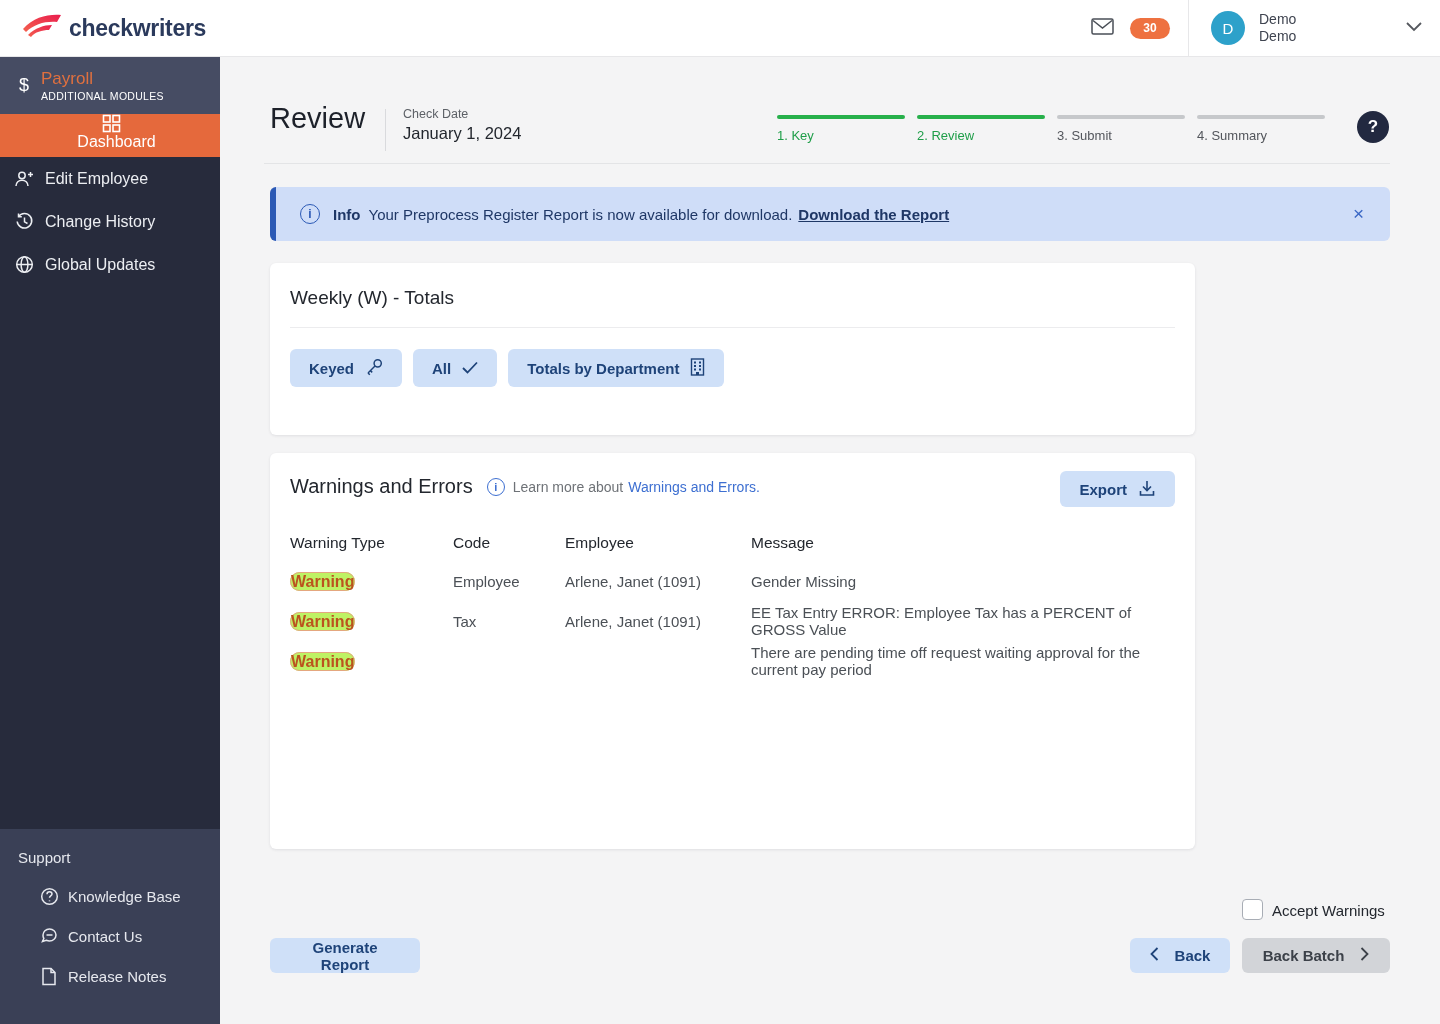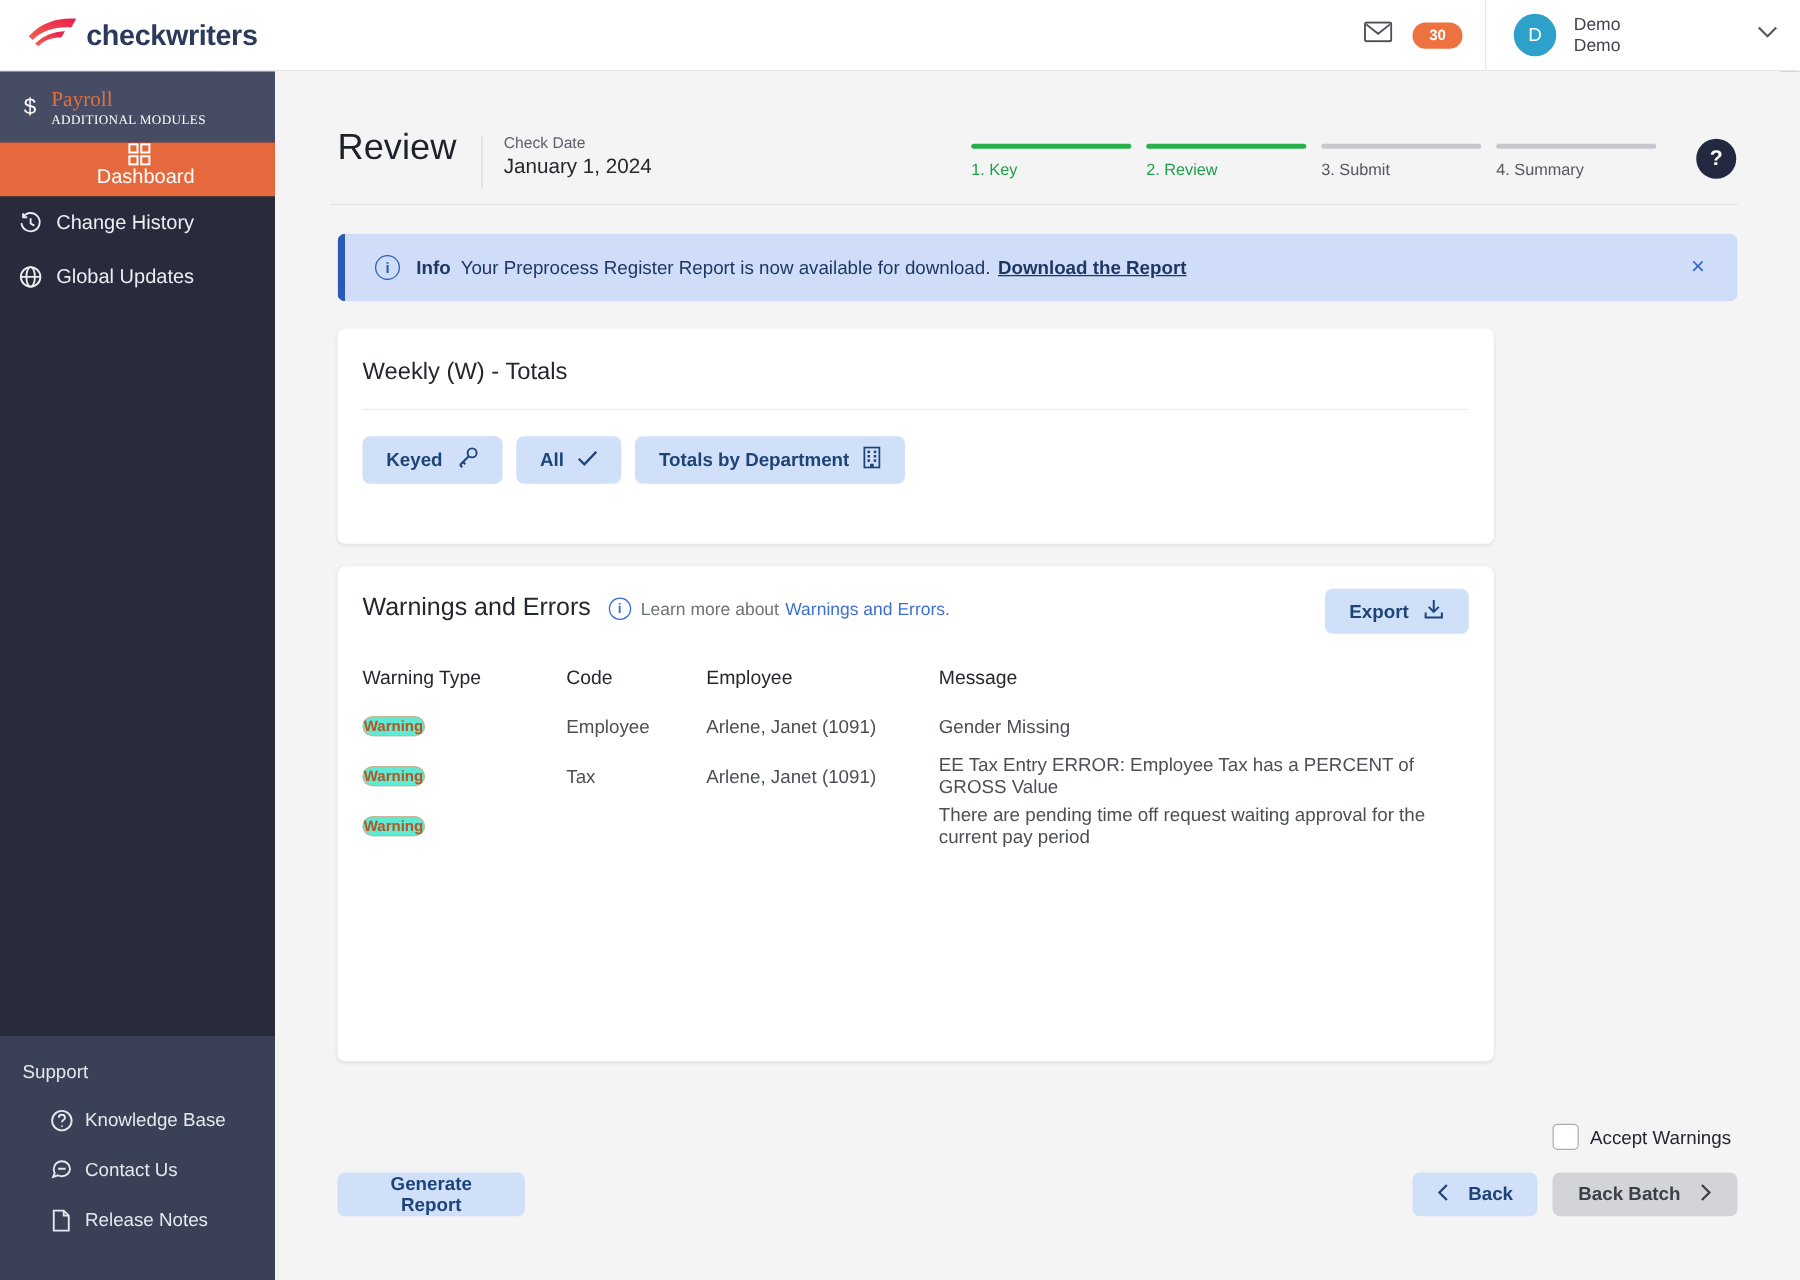--- a/index.html
+++ b/index.html
@@ -21,21 +21,21 @@
   .avatar { width:34px; height:34px; border-radius:50%; background:#2da1ca; color:#fff;
             font-size:15px; display:flex; align-items:center; justify-content:center; }
   .user-name { margin-left:14px; font-size:14px; color:#3f4450; line-height:17px; }
   .user-chevron { margin-left:auto; }
 
   
   .sidebar { position:fixed; top:57px; left:0; width:220px; height:967px; background:#272b3c;
              display:flex; flex-direction:column; z-index:20; }
   .module-head { background:#464c63; height:57px; display:flex; align-items:center; padding-left:13px; }
   .module-icon { width:22px; color:#fff; font-size:18px; text-align:center; }
-  .module-titles { margin-left:6px;font-family:Liberation Serif, serif; }
+  .module-titles { margin-left:6px; }
   .module-title { color:#e0703f; font-size:17px; line-height:20px; }
   .module-sub { color:#ffffff; font-size:10.5px; letter-spacing:0.3px; margin-top:1px; }
   .nav-item { height:43px; display:flex; align-items:center; padding-left:13px; color:#eceef2;
               font-size:16px; cursor:pointer; }
   .nav-item.active { background:#e5693c; color:#ffffff;flex-direction:column; }
   .nav-icon { width:22px; display:flex; justify-content:center; margin-right:10px; }
   .side-spacer { flex:1; }
   .support { background:#3a4056; padding:20px 0 28px 0; }
   .support-title { color:#e6e8ee; font-size:15px; padding-left:18px; margin-bottom:10px; }
   .support-item { height:40px; display:flex; align-items:center; padding-left:38px; color:#e6e8ee;
@@ -98,21 +98,21 @@
                   justify-content:center; margin-left:14px; }
   .learn-prefix { font-size:14px; color:#6e7277; margin-left:8px; }
   .learn-link { font-size:14px; color:#3d6fd1; margin-left:5px; cursor:pointer; }
   .export-btn { position:absolute; right:20px; top:18px; height:36px; }
 
   .warn-table { position:absolute; left:20px; right:20px; top:72px; }
   .trow { display:grid; grid-template-columns:163px 112px 186px 1fr; align-items:center; }
   .trow.head { height:36px; font-size:15.5px; color:#23272e; }
   .trow.body { height:40px; font-size:15px; color:#4b5056; }
   .pill { width:100px; height:25px; line-height:23px; text-align:center; border-radius:13px;
-          background:#5eead4; border:1px solid #e4a77f; color:#bb531e; font-size:12px; font-weight:700; }
+          background:#bef264; border:1px solid #e4a77f; color:#bb531e; font-size:16px; font-weight:700; }
 
   
   .checkbox { position:absolute; left:1022px; top:842px; width:21px; height:21px; background:#fff;
               border:1.5px solid #a8adb5; border-radius:4px; cursor:pointer; }
   .checkbox-label { position:absolute; left:1052px; top:845px; font-size:15px; color:#23272e; }
   .generate-btn { position:absolute; left:50px; top:881px; width:150px; height:35px; }
   .back-btn { position:absolute; left:910px; top:881px; width:100px; height:35px; gap:16px; }
   .close-batch-btn { position:absolute; left:1022px; top:881px; width:148px; height:35px;
                      background:#d2d4d8; color:#3c4149; gap:16px; }
   .close-batch-btn svg { stroke:#3c4149; }
@@ -175,20 +175,31 @@
       <svg width="19" height="19" viewBox="0 0 19 19" fill="none" stroke="#fff" stroke-width="1.6">
         <rect x="1.5" y="1.5" width="6.5" height="6.5"></rect>
           <rect x="11" y="1.5" width="6.5" height="6.5"></rect>
         <rect x="1.5" y="11" width="6.5" height="6.5"></rect>
           <rect x="11" y="11" width="6.5" height="6.5"></rect>
       </svg>
     </span>
     <span>Dashboard</span>
   </div>
 
+  <div class="nav-item">
+    <span class="nav-icon">
+      <svg width="20" height="18" viewBox="0 0 20 18" fill="none" stroke="#eceef2" stroke-width="1.5">
+        <circle cx="8" cy="5.5" r="3.2"></circle>
+        <path d="M2 16 c0-3.4 2.7-5.8 6-5.8 s6 2.4 6 5.8"></path>
+        <line x1="16.5" y1="2" x2="16.5" y2="7"></line>
+          <line x1="14" y1="4.5" x2="19" y2="4.5"></line>
+      </svg>
+    </span>
+    <span>Edit Employee</span>
+  </div>
 
   <div class="nav-item">
     <span class="nav-icon">
       <svg width="19" height="19" viewBox="0 0 19 19" fill="none" stroke="#eceef2" stroke-width="1.5">
         <path d="M3.5 4.5 A7.3 7.3 0 1 1 2.2 9.5"></path>
         <polyline points="3.5,1.5 3.5,4.8 6.8,4.8"></polyline>
         <polyline points="9.5,5.5 9.5,9.8 12.5,11.5"></polyline>
       </svg>
     </span>
     <span>Change History</span>

